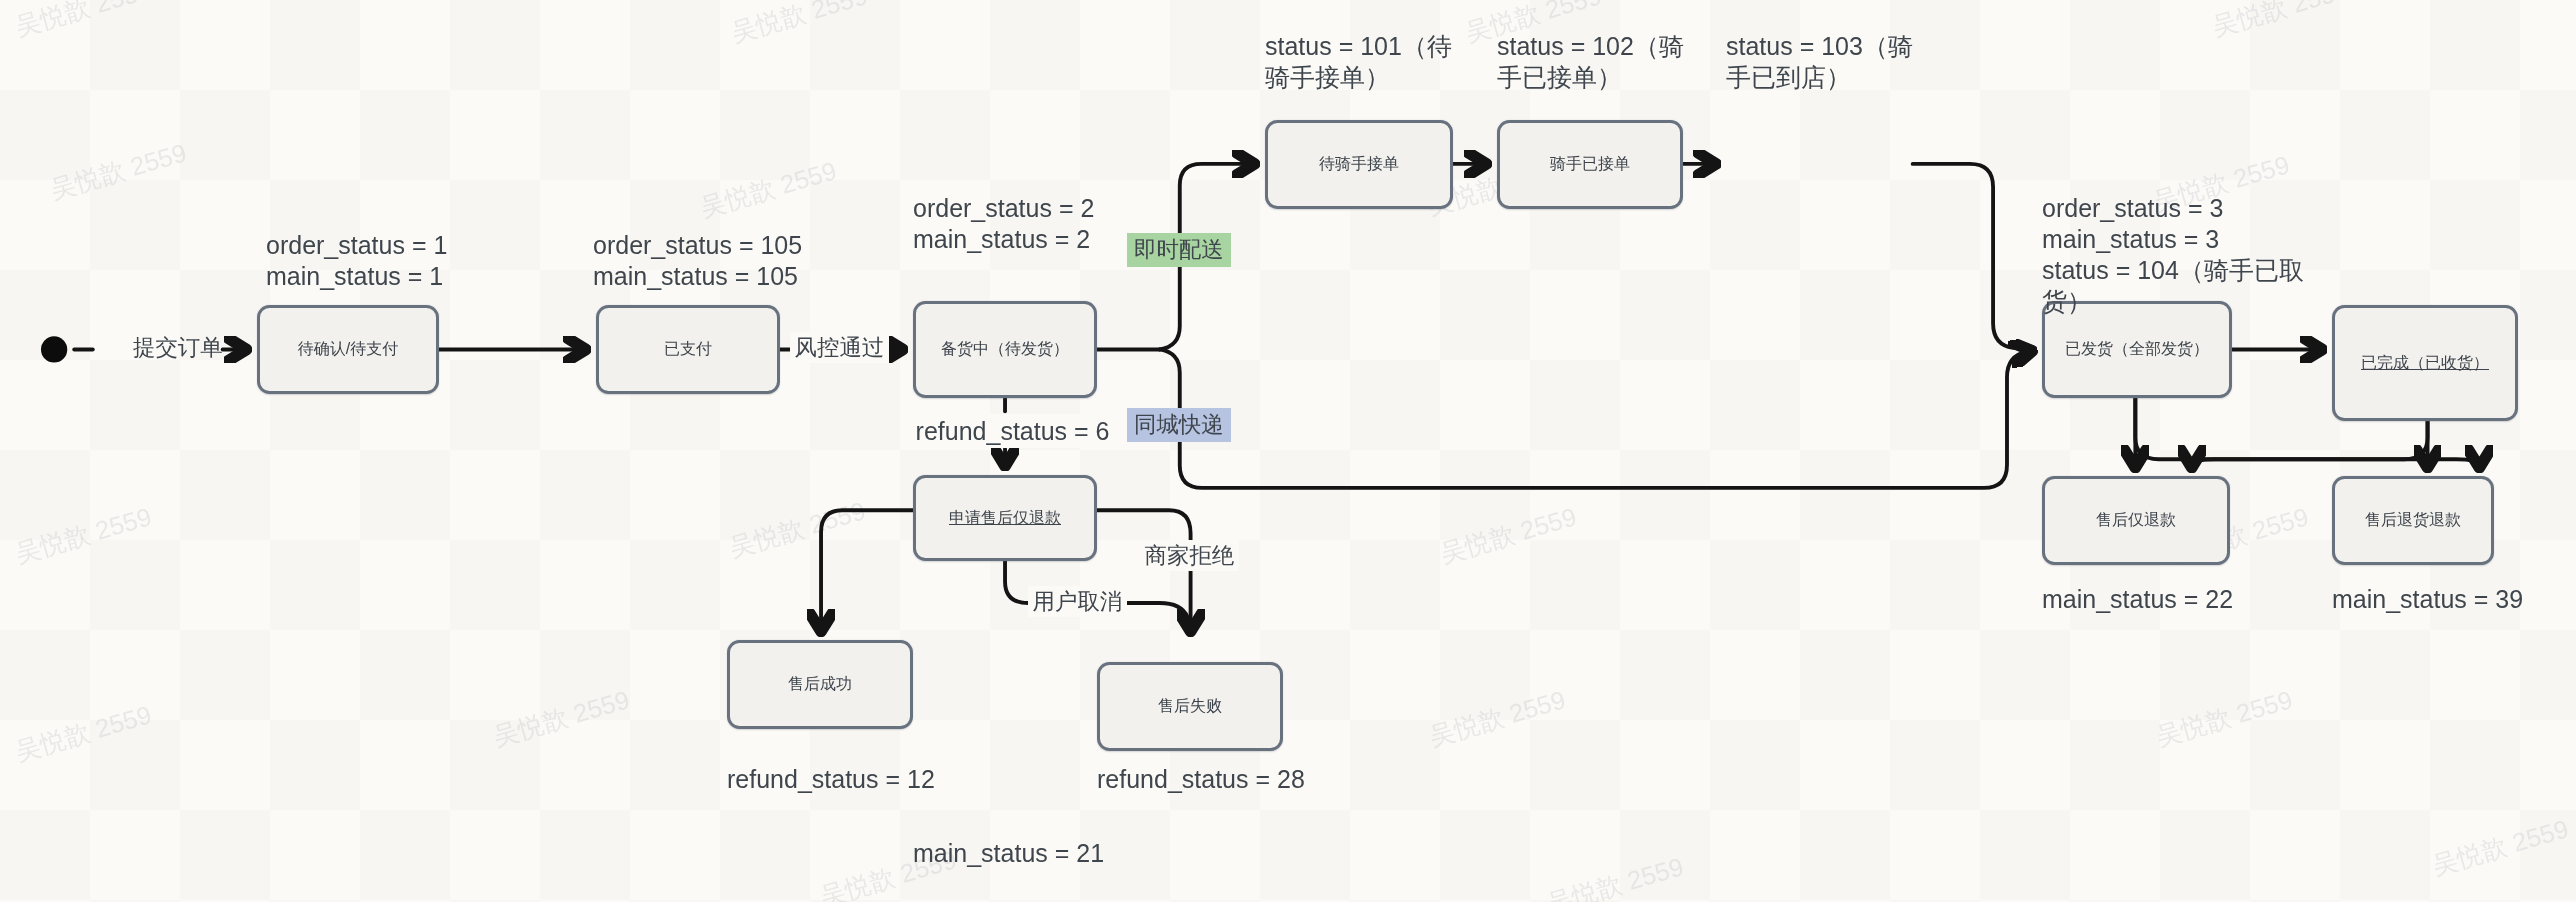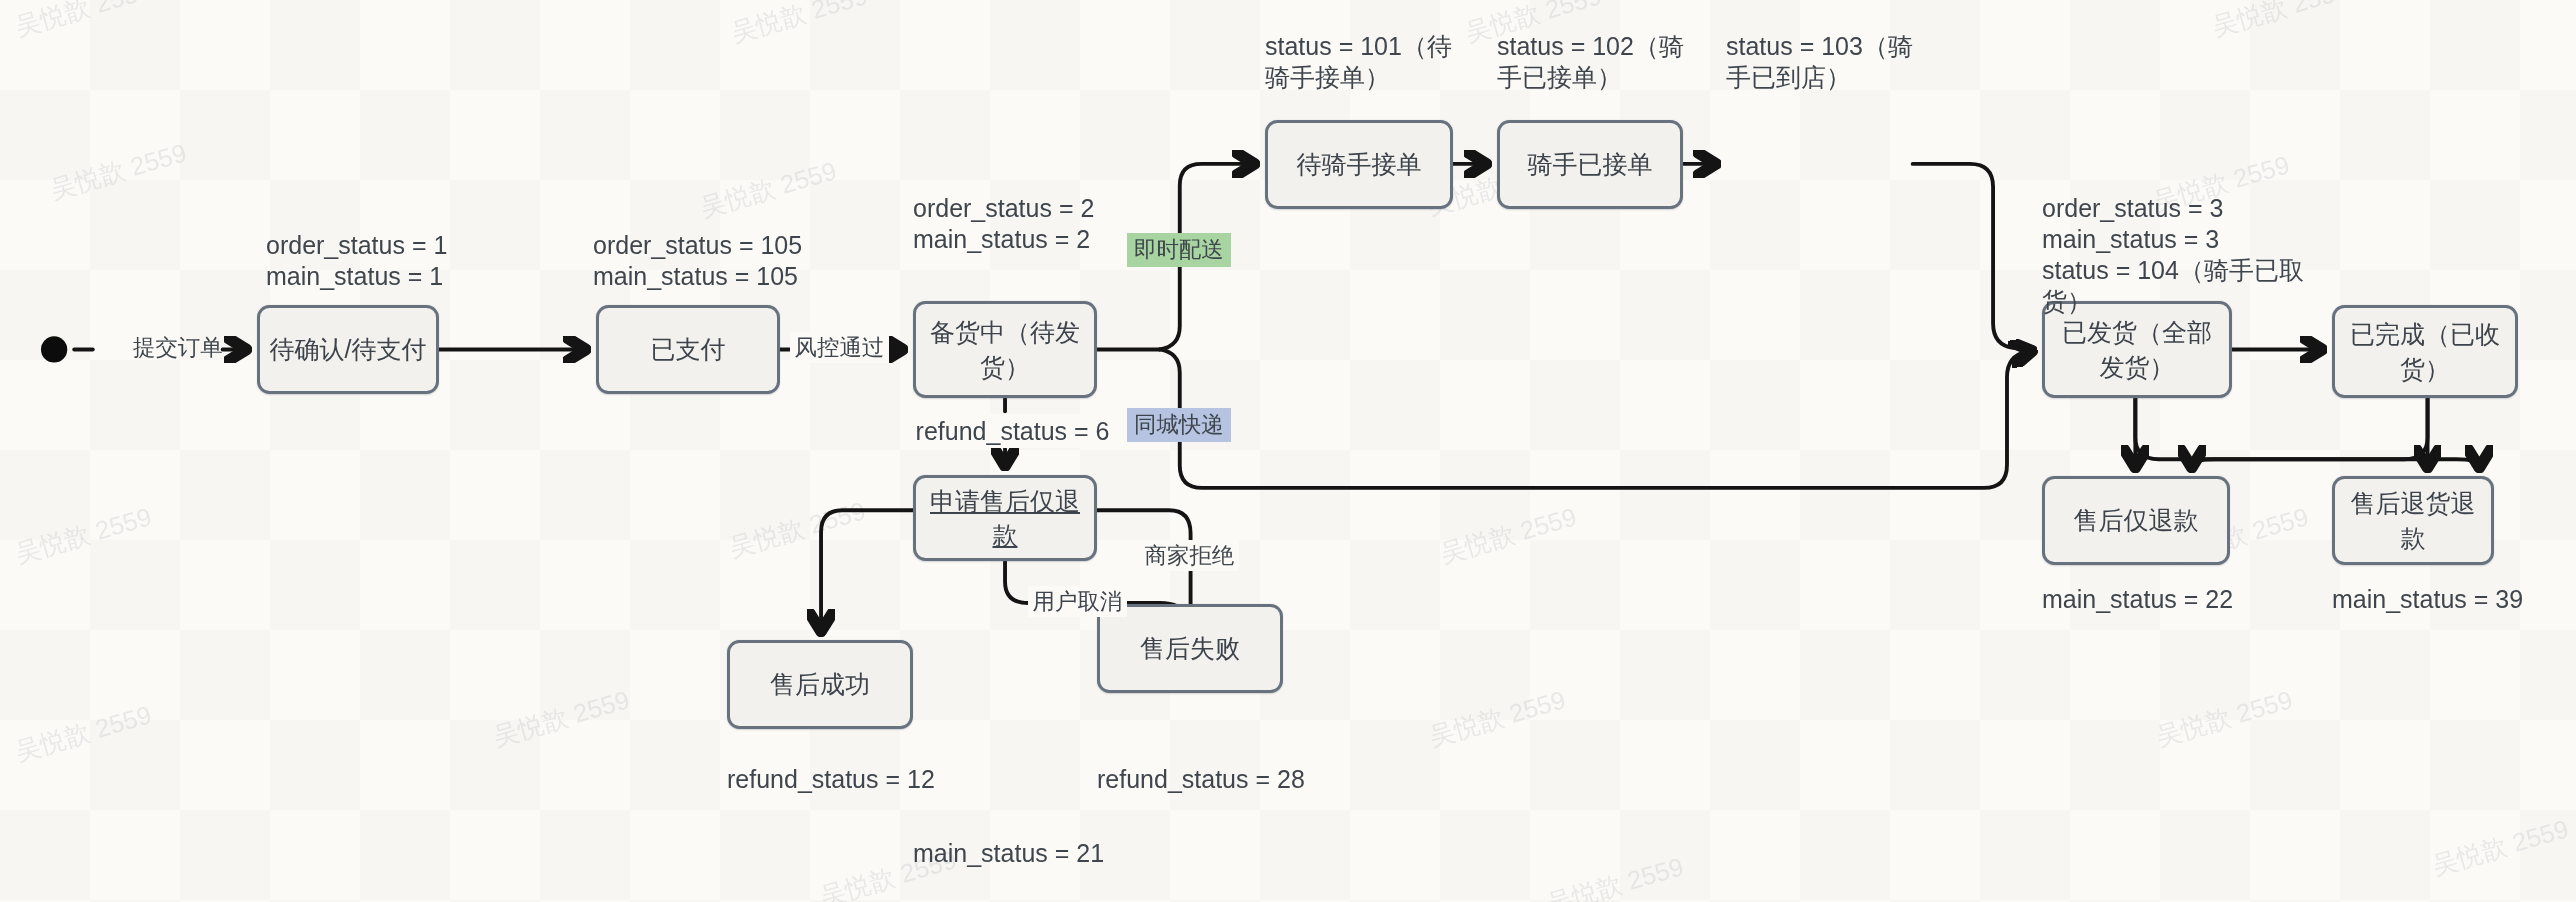--- a/index.html
+++ b/index.html
@@ -18,21 +18,21 @@
   svg.wires{position:absolute;left:0;top:0;width:2576px;height:903px;}
   svg.wires path{stroke:#141414;stroke-width:5;fill:none;stroke-linecap:round;stroke-linejoin:round;}
   .node{
     position:absolute;
     box-sizing:border-box;
     background:#f2f1ee;
     border:3.1px solid #68727f;
     border-radius:12.4px;
     display:flex;align-items:center;justify-content:center;
     text-align:center;
-    font-size:25px;line-height:1.38;
+    font-size:16px;line-height:1.38;
     color:#3d434b;
     padding:0 7.7px;
     box-shadow:0 0.8px 1.5px rgba(90,97,107,0.25);
   }
   .ann{
     position:absolute;
     font-size:25px;line-height:31px;
     color:#3f454c;
     text-align:left;
     white-space:normal;
@@ -111,26 +111,26 @@
     <path d="M 3140 514 V 604" marker-end="url(#arrow)"></path>
     <path d="M 3140 514 V 566 Q 3140 594 3110 594 H 2865 Q 2835 594 2835 604" marker-end="url(#arrow)"></path>
   </svg>
 
   <div class="node" style="left:257px;top:305px;width:182px;height:89px;">待确认/待支付</div>
   <div class="node" style="left:596px;top:305px;width:184px;height:89px;">已支付</div>
   <div class="node" style="left:913px;top:301px;width:184px;height:97px;">备货中（待发货）</div>
   <div class="node" style="left:1265px;top:120px;width:188px;height:89px;">待骑手接单</div>
   <div class="node" style="left:1497px;top:120px;width:186px;height:89px;">骑手已接单</div>
   <div class="node" style="left:2042px;top:301px;width:190px;height:97px;">已发货（全部发货）</div>
-  <div class="node" style="left:2332px;top:305px;width:186px;height:93px;">已完成（已收货）</div>
+  <div class="node" style="left:2332px;top:305px;width:186px;height:116px;text-decoration:underline;">已完成（已收货）</div>
   <div class="node" style="left:2042px;top:476px;width:188px;height:89px;">售后仅退款</div>
   <div class="node" style="left:2332px;top:476px;width:162px;height:89px;">售后退货退款</div>
   <div class="node" style="left:913px;top:475px;width:184px;height:86px;text-decoration:underline;">申请售后仅退款</div>
   <div class="node" style="left:727px;top:640px;width:186px;height:89px;">售后成功</div>
-  <div class="node" style="left:1097px;top:604px;width:186px;height:89px;">售后失败</div>
+  <div class="node" style="left:1097px;top:662px;width:186px;height:89px;">售后失败</div>
 
   <div class="ann" style="left:266px;top:230px;width:232px;">
     <div>order_status = 1</div>
     <div>main_status = 1</div>
   </div>
   <div class="ann" style="left:593px;top:230px;width:255px;">
     <div>order_status = 105</div>
     <div>main_status = 105</div>
   </div>
   <div class="ann" style="left:913px;top:193px;width:232px;">

